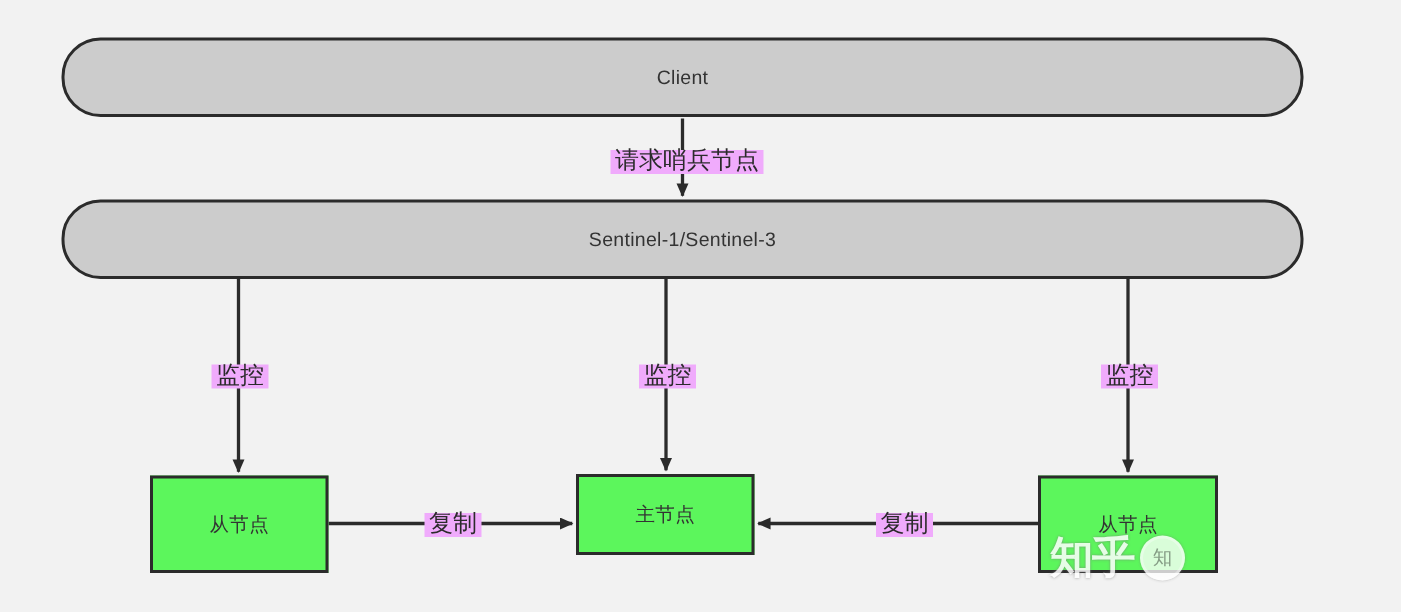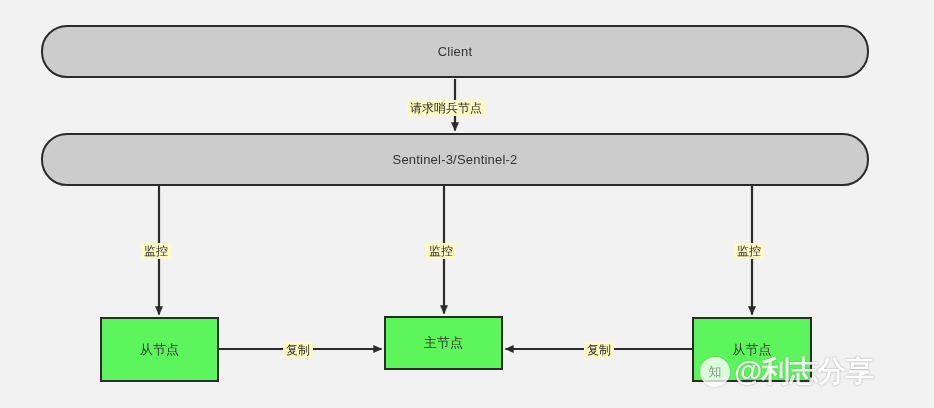--- a/index.html
+++ b/index.html
@@ -37,23 +37,23 @@
     border-radius: 26px;
   }
   .node.green {
     background: #5cf65c;
     border: 2px solid #2b2b2b;
     border-radius: 0;
     align-items: center;
   }
   .edge-label {
     position: absolute;
-    background: #fef9c3;
+    background: #f0abfc;
     color: #2b2b2b;
-    font-size: 12px;
+    font-size: 16px;
     line-height: 14px;
     padding: 1px 3px;
     white-space: nowrap;
     z-index: 4;
     text-align: center;
   }
   #watermark {
     position: absolute;
     left: 700px;
     top: 344px;
@@ -110,21 +110,21 @@
   <line x1="219" y1="349" x2="381.5" y2="349" stroke="#2b2b2b" stroke-width="2.2" marker-end="url(#arrowhead)"></line>
 
   <line x1="692" y1="349" x2="505.5" y2="349" stroke="#2b2b2b" stroke-width="2.2" marker-end="url(#arrowhead)"></line>
 </svg>
 
 <div class="node bar" style="left:41px; top:25px; width:828px; height:53px;">
   <span>Client</span>
 </div>
 
 <div class="node bar" style="left:41px; top:133px; width:828px; height:53px;">
-  <span>Sentinel-3/Sentinel-2</span>
+  <span>Sentinel-1/Sentinel-3</span>
 </div>
 
 <div class="node green" style="left:100px; top:317px; width:119px; height:65px;">
   <span>从节点</span>
 </div>
 
 <div class="node green" style="left:384px; top:316px; width:119px; height:54px;">
   <span>主节点</span>
 </div>
 
@@ -138,15 +138,15 @@
 
 <div class="edge-label" style="left:426px; top:243px;">监控</div>
 
 <div class="edge-label" style="left:734px; top:243px;">监控</div>
 
 <div class="edge-label" style="left:283px; top:342px;">复制</div>
 
 <div class="edge-label" style="left:584px; top:342px;">复制</div>
 
 <div id="watermark">
+  <span class="wm-text">知乎</span>
   <span class="wm-logo">知</span>
-  <span class="wm-text">@利志分享</span>
 </div>
 
 </body></html>

